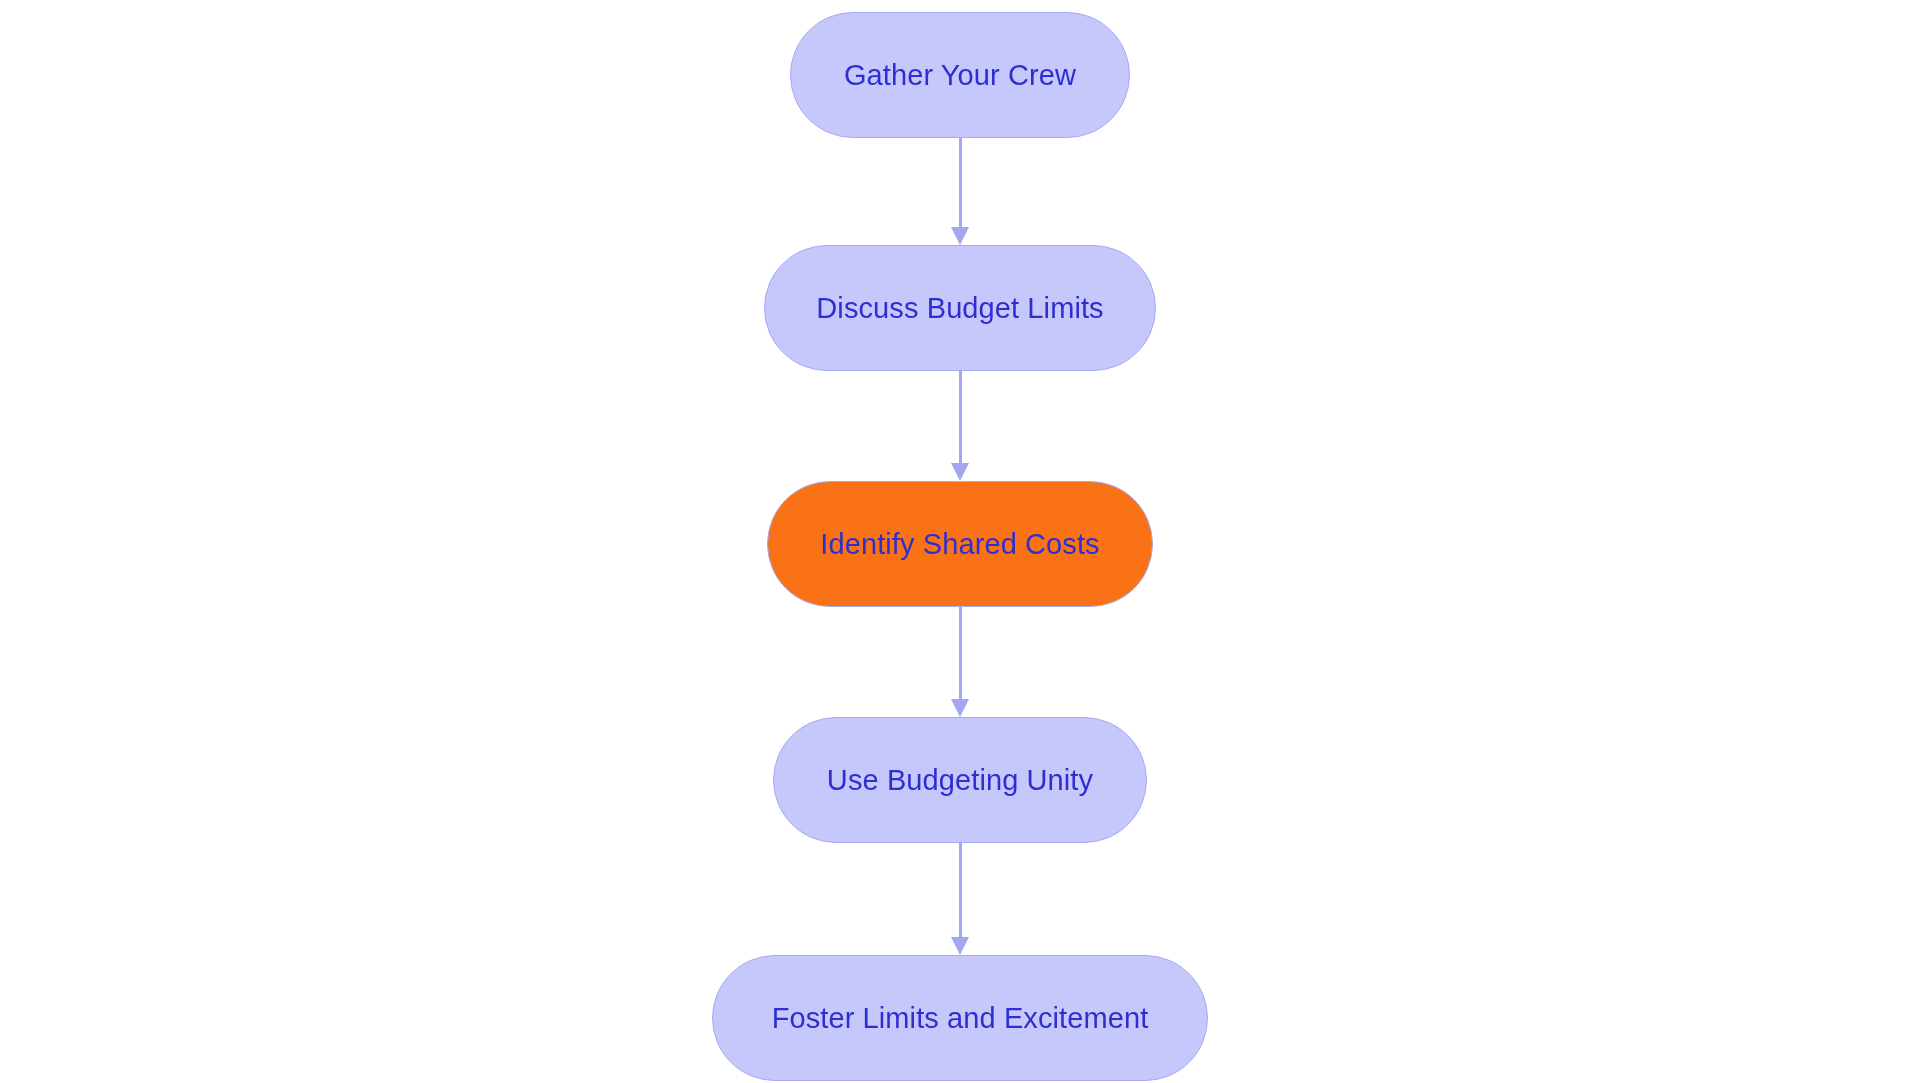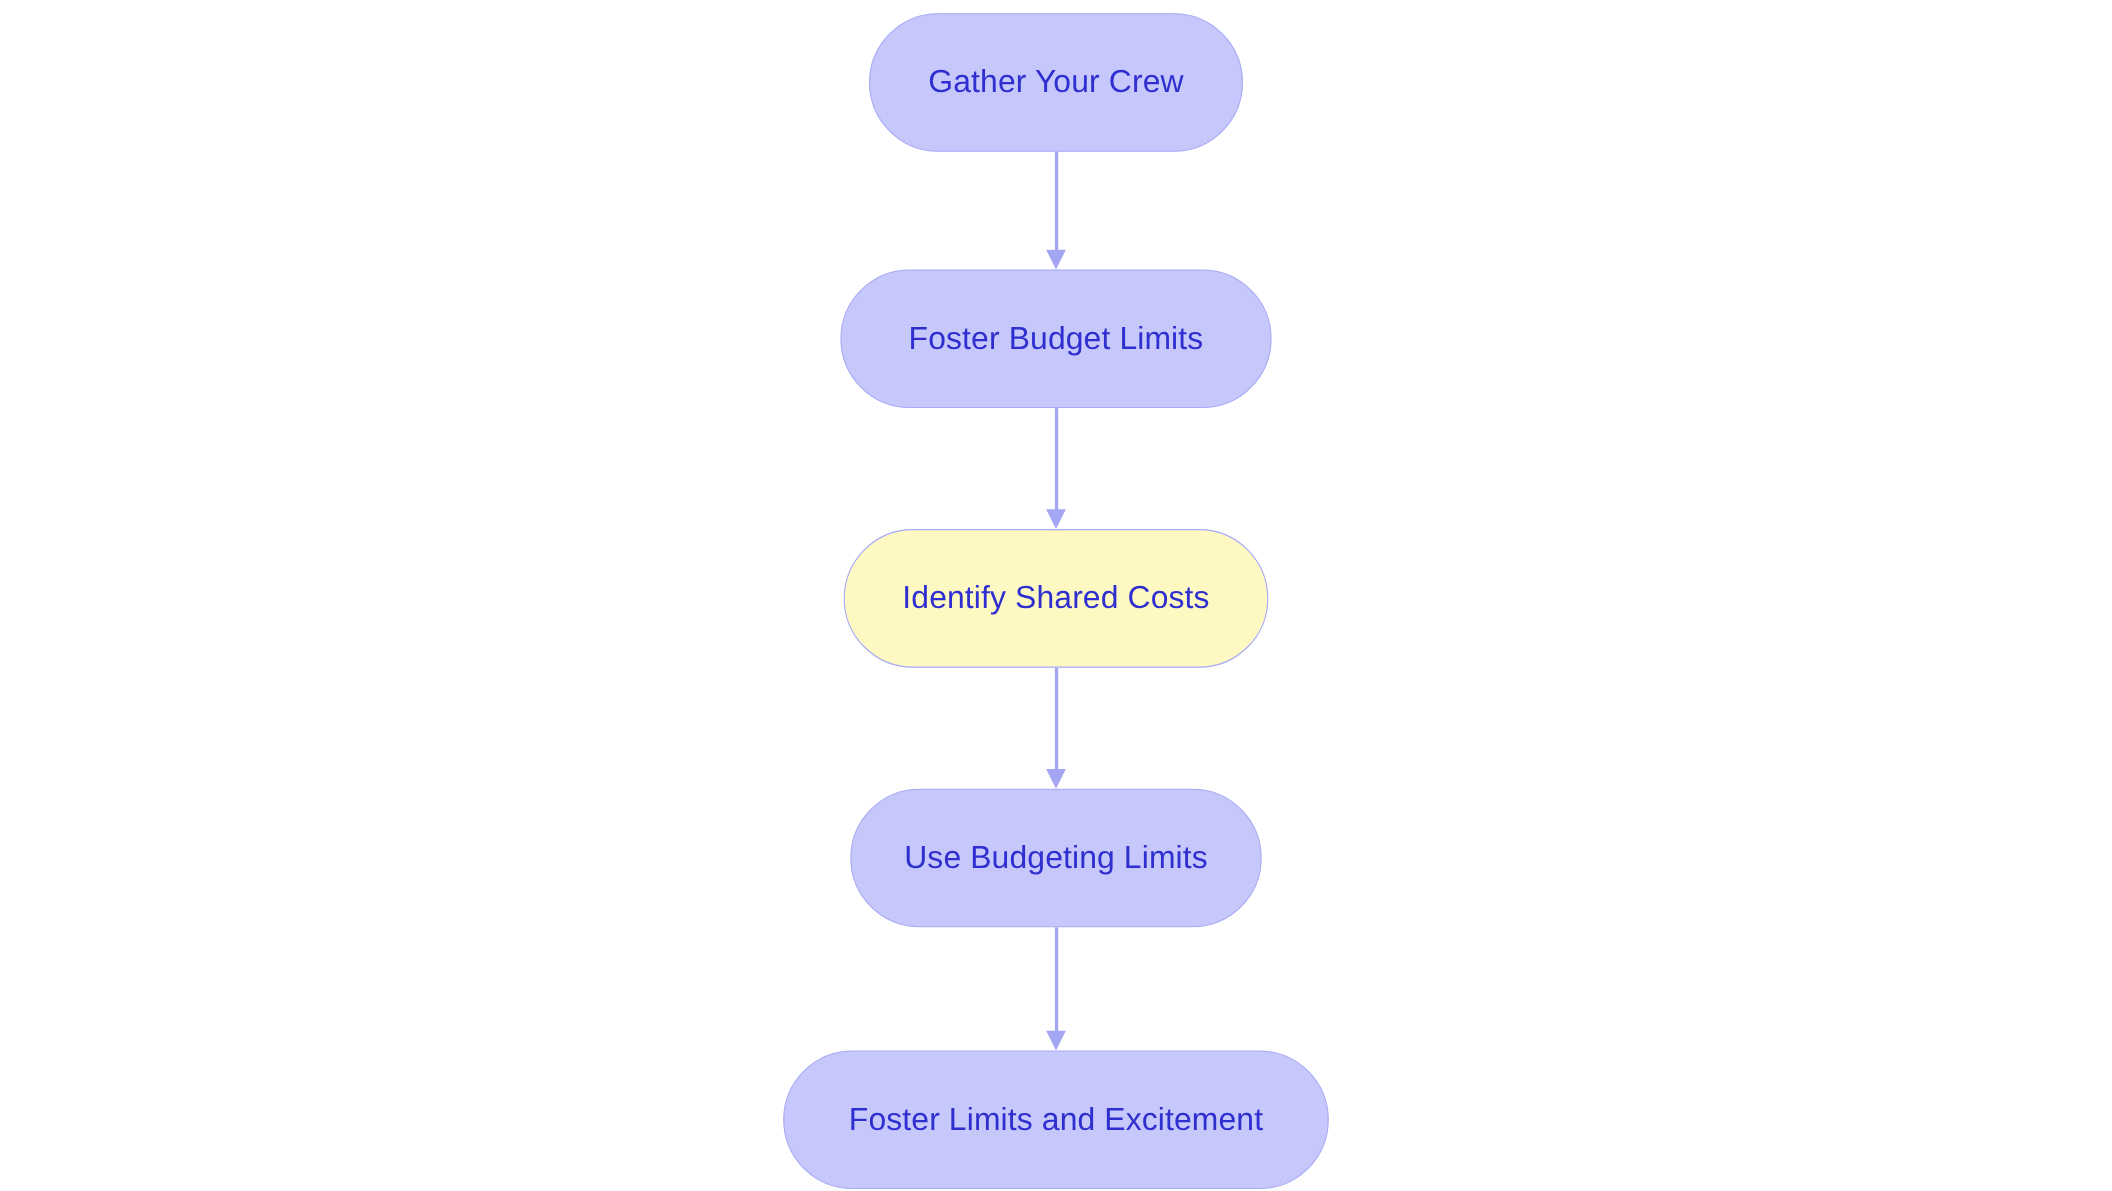--- a/index.html
+++ b/index.html
@@ -102,39 +102,39 @@
     <div class="node n0" style="background: rgb(198, 199, 251); border-color: rgb(167, 169, 245); color: rgb(47, 47, 208);">
       <span class="node-label">Gather Your Crew</span>
     </div>
 
     <div class="connector c0">
       <div class="connector-line" style="background: rgb(163, 166, 243);"></div>
       <div class="connector-head" style="border-top-color: rgb(163, 166, 243);"></div>
     </div>
 
     <div class="node n1" style="background: rgb(198, 199, 251); border-color: rgb(167, 169, 245); color: rgb(47, 47, 208);">
-      <span class="node-label">Foster Budget Limits</span>
+      <span class="node-label">Discuss Budget Limits</span>
     </div>
 
     <div class="connector c1">
       <div class="connector-line" style="background: rgb(163, 166, 243);"></div>
       <div class="connector-head" style="border-top-color: rgb(163, 166, 243);"></div>
     </div>
 
-    <div class="node n2" style="background: #fef9c3; border-color: rgb(167, 169, 245); color: rgb(47, 47, 208);">
+    <div class="node n2" style="background: #f97316; border-color: rgb(167, 169, 245); color: rgb(47, 47, 208);">
       <span class="node-label">Identify Shared Costs</span>
     </div>
 
     <div class="connector c2">
       <div class="connector-line" style="background: rgb(163, 166, 243);"></div>
       <div class="connector-head" style="border-top-color: rgb(163, 166, 243);"></div>
     </div>
 
     <div class="node n3" style="background: rgb(198, 199, 251); border-color: rgb(167, 169, 245); color: rgb(47, 47, 208);">
-      <span class="node-label">Use Budgeting Limits</span>
+      <span class="node-label">Use Budgeting Unity</span>
     </div>
 
     <div class="connector c3">
       <div class="connector-line" style="background: rgb(163, 166, 243);"></div>
       <div class="connector-head" style="border-top-color: rgb(163, 166, 243);"></div>
     </div>
 
     <div class="node n4" style="background: rgb(198, 199, 251); border-color: rgb(167, 169, 245); color: rgb(47, 47, 208);">
       <span class="node-label">Foster Limits and Excitement</span>
     </div>

